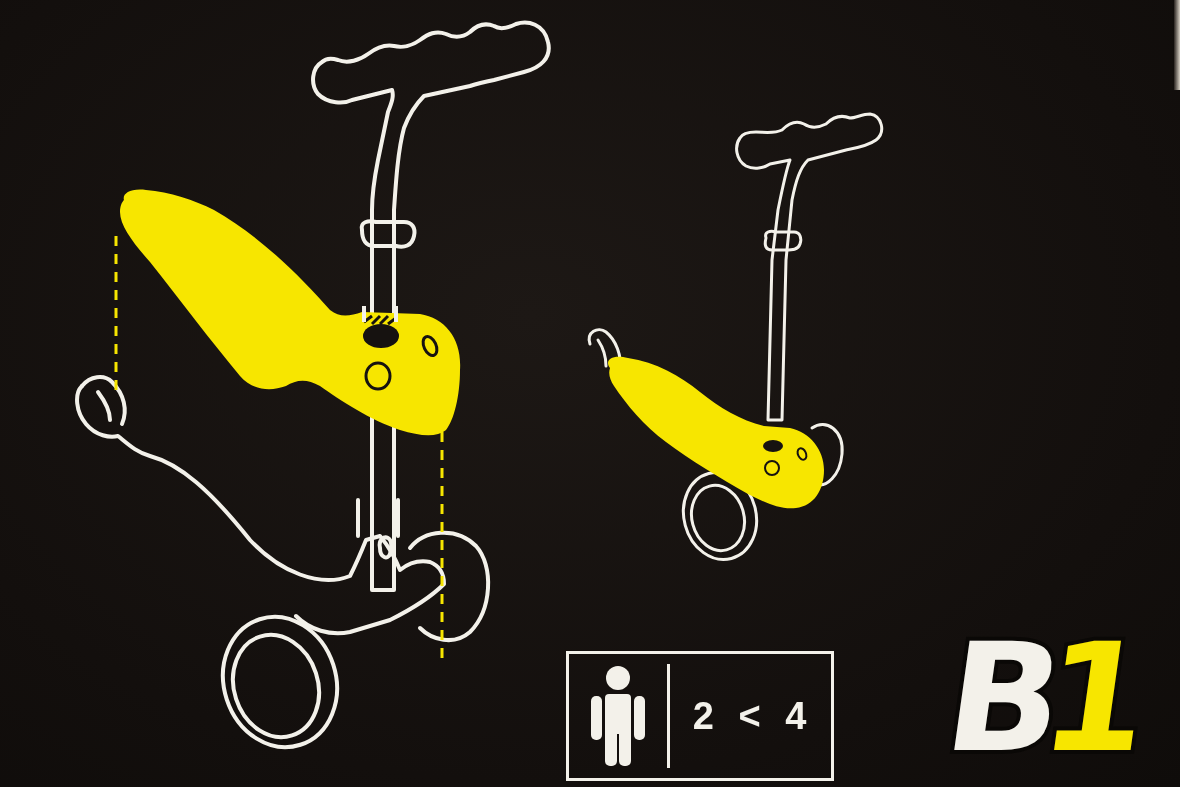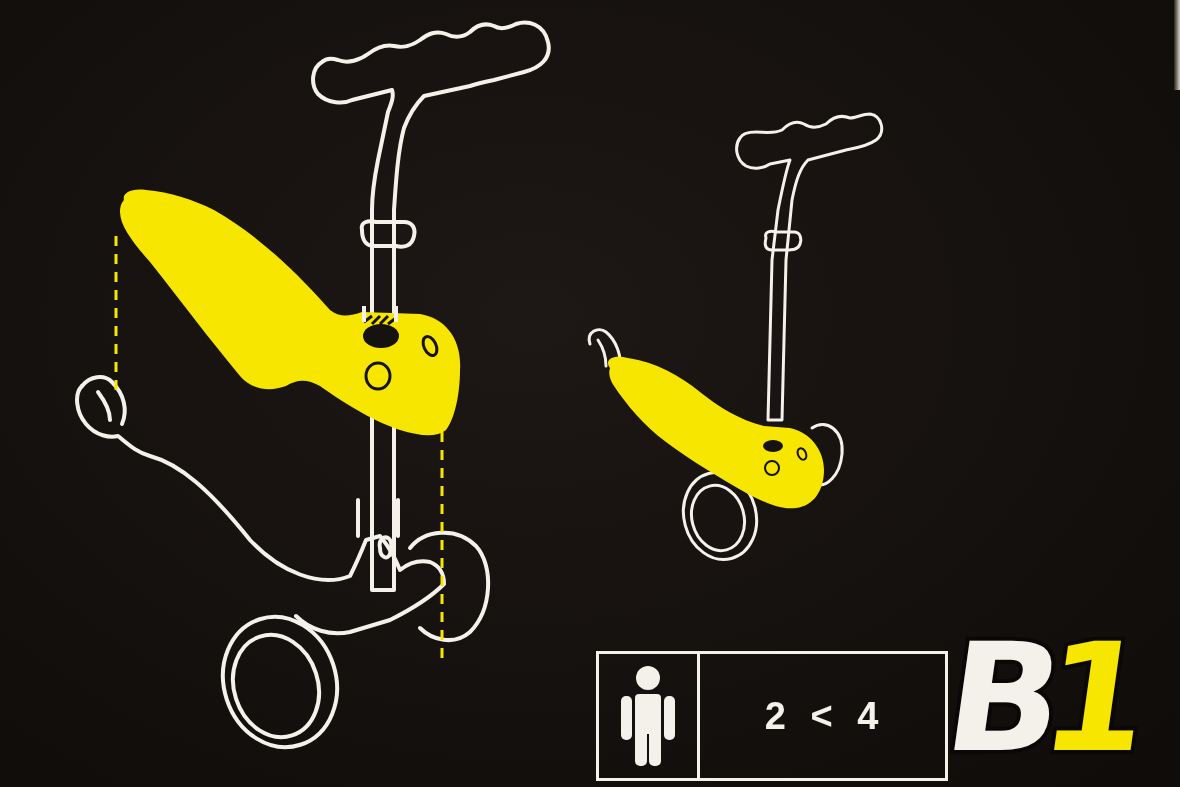--- a/index.html
+++ b/index.html
@@ -11,22 +11,22 @@
     .canvas {
       position: relative; width: 1180px; height: 787px;
       background: radial-gradient(ellipse at 45% 40%, #1d1815 0%, #130f0d 70%, #0f0c0a 100%);
     }
     .edge-strip {
       position: absolute; right: 0; top: 0; width: 6px; height: 90px;
       background: linear-gradient(to right, #2a2420, #d9d2c6);
     }
     svg.art { position: absolute; left: 0; top: 0; }
     .age-badge {
-      position: absolute; left: 596px; top: 651px; width: 352px; height: 130px;
-      display: flex; border: 3px solid #f3f1ea; box-sizing: border-box;
+      position: absolute; left: 566px; top: 651px; width: 268px; height: 130px;
+      display: flex; border: 3px solid #f3f1ea; box-sizing: border-box; align-items: center;
     }
     .age-badge .icon-cell {
       width: 98px; border-right: 3px solid #f3f1ea;
       display: flex; align-items: center; justify-content: center;
     }
     .age-badge .text-cell {
       flex: 1; display: flex; align-items: center; justify-content: center;
       color: #f3f1ea; font-size: 38px; font-weight: bold; letter-spacing: 2px;
       word-spacing: 10px;
     }

